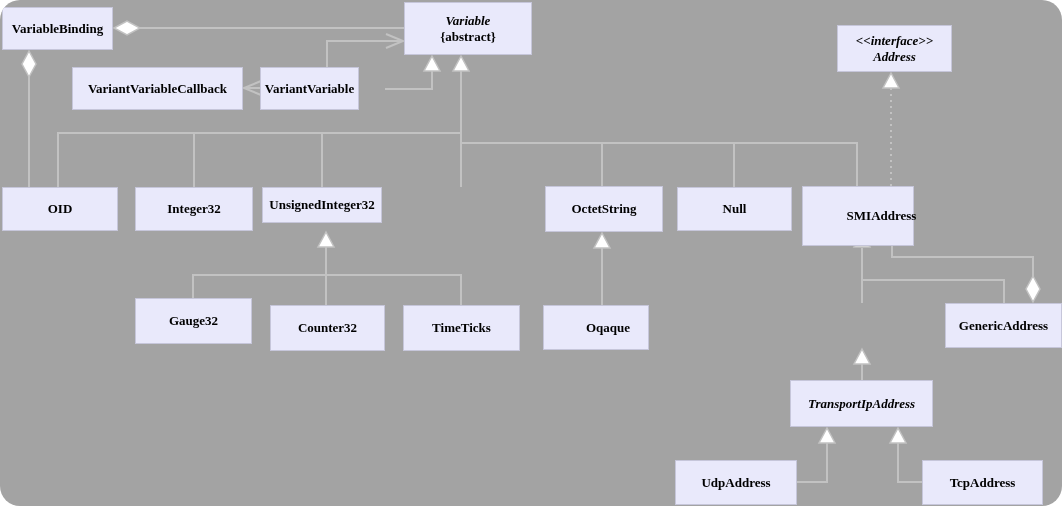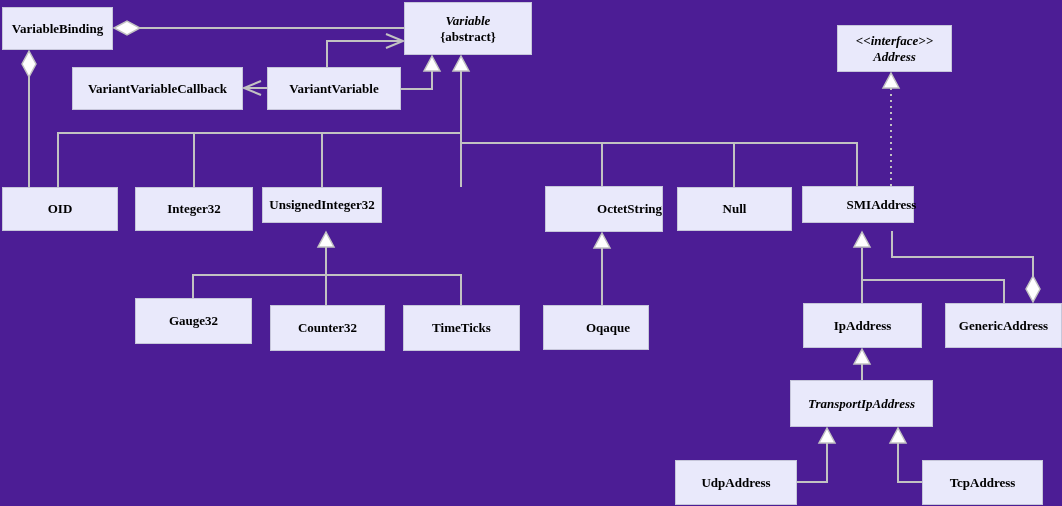--- a/index.html
+++ b/index.html
@@ -36,21 +36,21 @@
     line-height: 16px;
     white-space: nowrap;
     cursor: default;
   }
   .nline { display: block; }
   .nline.italic { font-style: italic; }
 </style>
 </head>
 <body>
 
-<div id="canvas" style="width: 1062px; height: 506px; background: #4c1d95;">
+<div id="canvas" style="width: 1062px; height: 506px; background: #a3a3a3; border-radius: 20px;">
   <svg id="edges" width="1062" height="506" viewBox="0 0 1062 506">
       <polyline points="140,28 404,28" fill="none" stroke="#c2c2c2" stroke-width="2"></polyline>
       <polyline points="29,70 29,187" fill="none" stroke="#c2c2c2" stroke-width="2"></polyline>
       <polyline points="327,67 327,41 401,41" fill="none" stroke="#c2c2c2" stroke-width="2"></polyline>
       <polyline points="268,88 247,88" fill="none" stroke="#c2c2c2" stroke-width="2"></polyline>
       <polyline points="385,89 432,89 432,71" fill="none" stroke="#c2c2c2" stroke-width="2"></polyline>
       <polyline points="461,71 461,187" fill="none" stroke="#c2c2c2" stroke-width="2"></polyline>
       <polyline points="58,187 58,133 461,133" fill="none" stroke="#c2c2c2" stroke-width="2"></polyline>
       <polyline points="194,133 194,187" fill="none" stroke="#c2c2c2" stroke-width="2"></polyline>
       <polyline points="322,133 322,187" fill="none" stroke="#c2c2c2" stroke-width="2"></polyline>
@@ -90,55 +90,52 @@
       <span class="nline italic">Variable</span>
       <span class="nline">{abstract}</span>
     </div>
     <div class="node" style="left: 72px; top: 67px; width: 171px; height: 43px;">
       <span class="nline">VariantVariableCallback</span>
     </div>
     <div class="node" style="left: 837px; top: 25px; width: 115px; height: 47px;">
       <span class="nline italic">&lt;&lt;interface&gt;&gt;</span>
       <span class="nline italic">Address</span>
     </div>
-    <div class="node" style="left: 267px; top: 67px; width: 134px; height: 43px;">
+    <div class="node" style="left: 260px; top: 67px; width: 99px; height: 43px;">
       <span class="nline">VariantVariable</span>
     </div>
     <div class="node" style="left: 2px; top: 187px; width: 116px; height: 44px;">
       <span class="nline">OID</span>
     </div>
     <div class="node" style="left: 135px; top: 187px; width: 118px; height: 44px;">
       <span class="nline">Integer32</span>
     </div>
     <div class="node" style="left: 262px; top: 187px; width: 120px; height: 36px;">
       <span class="nline">UnsignedInteger32</span>
     </div>
-    <div class="node" style="left: 545px; top: 186px; width: 118px; height: 46px; align-items: flex-end;">
+    <div class="node" style="left: 545px; top: 186px; width: 118px; height: 46px;">
       <span class="nline">OctetString</span>
     </div>
     <div class="node" style="left: 677px; top: 187px; width: 115px; height: 44px;">
       <span class="nline">Null</span>
     </div>
-    <div class="node" style="left: 802px; top: 186px; width: 112px; height: 37px; padding-left: 47px;">
+    <div class="node" style="left: 802px; top: 186px; width: 112px; height: 60px; padding-left: 47px;">
       <span class="nline">SMIAddress</span>
     </div>
     <div class="node" style="left: 135px; top: 298px; width: 117px; height: 46px;">
       <span class="nline">Gauge32</span>
     </div>
     <div class="node" style="left: 270px; top: 305px; width: 115px; height: 46px;">
       <span class="nline">Counter32</span>
     </div>
     <div class="node" style="left: 403px; top: 305px; width: 117px; height: 46px;">
       <span class="nline">TimeTicks</span>
     </div>
     <div class="node" style="left: 543px; top: 305px; width: 106px; height: 45px; padding-left: 24px;">
       <span class="nline">Oqaque</span>
-    </div>
-    <div class="node" style="left: 803px; top: 303px; width: 119px; height: 45px;">
-      <span class="nline">IpAddress</span>
     </div>
     <div class="node" style="left: 945px; top: 303px; width: 117px; height: 45px;">
       <span class="nline">GenericAddress</span>
     </div>
     <div class="node" style="left: 790px; top: 380px; width: 143px; height: 47px; font-style: italic;">
       <span class="nline">TransportIpAddress</span>
     </div>
     <div class="node" style="left: 675px; top: 460px; width: 122px; height: 45px;">
       <span class="nline">UdpAddress</span>
     </div>

